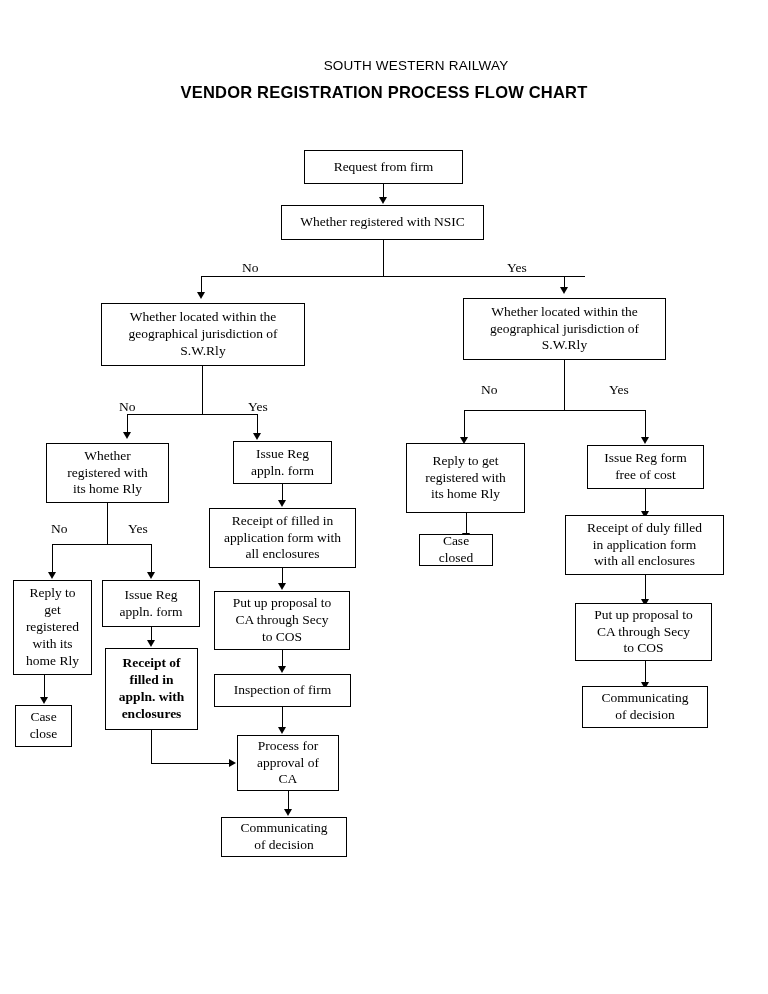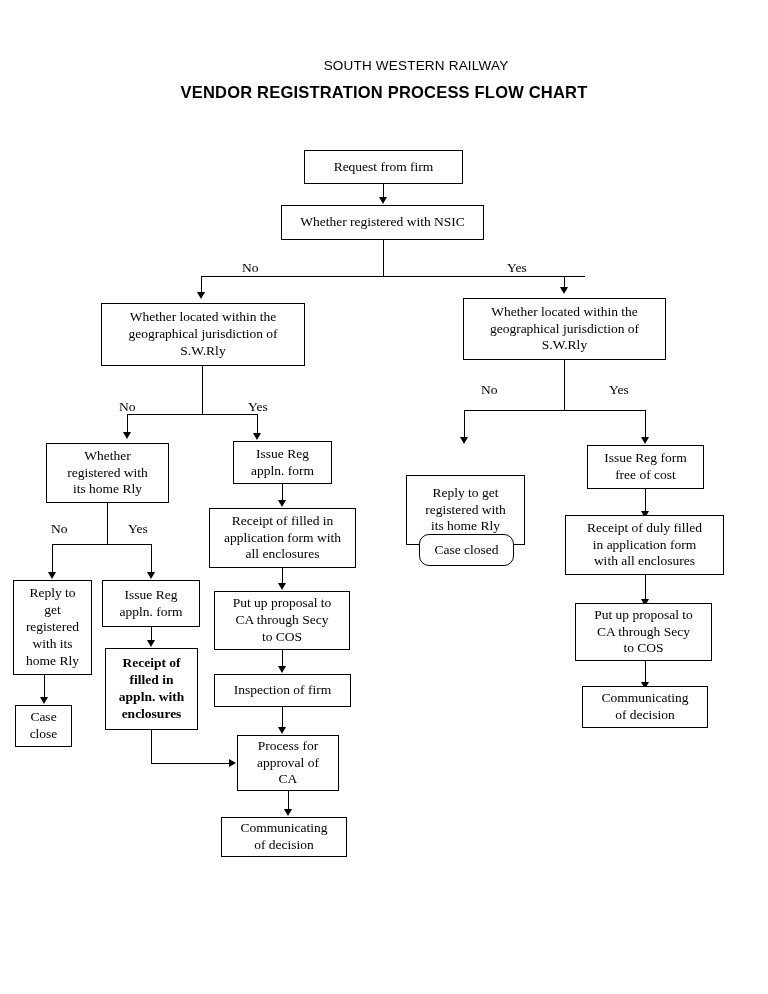--- a/index.html
+++ b/index.html
@@ -237,25 +237,25 @@
 
   <div class="node" style="left:214px; top:674px; width:137px; height:33px;">Inspection of firm</div>
 
   <div class="node" style="left:237px; top:735px; width:102px; height:56px;">Process for
 approval of
 CA</div>
 
   <div class="node" style="left:221px; top:817px; width:126px; height:40px;">Communicating
 of decision</div>
 
-  <div class="node" style="left:406px; top:443px; width:119px; height:70px;margin-top:32px;">Reply to get
+  <div class="node" style="left:406px; top:443px; width:119px; height:70px;">Reply to get
 registered with
 its home Rly</div>
 
-  <div class="node" style="left:419px; top:534px; width:95px; height:32px;border-radius:10px;">Case closed</div>
+  <div class="node" style="left:419px; top:534px; width:74px; height:32px;">Case closed</div>
 
   <div class="node" style="left:587px; top:445px; width:117px; height:44px;">Issue Reg form
 free of cost</div>
 
   <div class="node" style="left:565px; top:515px; width:159px; height:60px;">Receipt of duly filled
 in application form
 with all enclosures</div>
 
   <div class="node" style="left:575px; top:603px; width:137px; height:58px;">Put up proposal to
 CA through Secy

